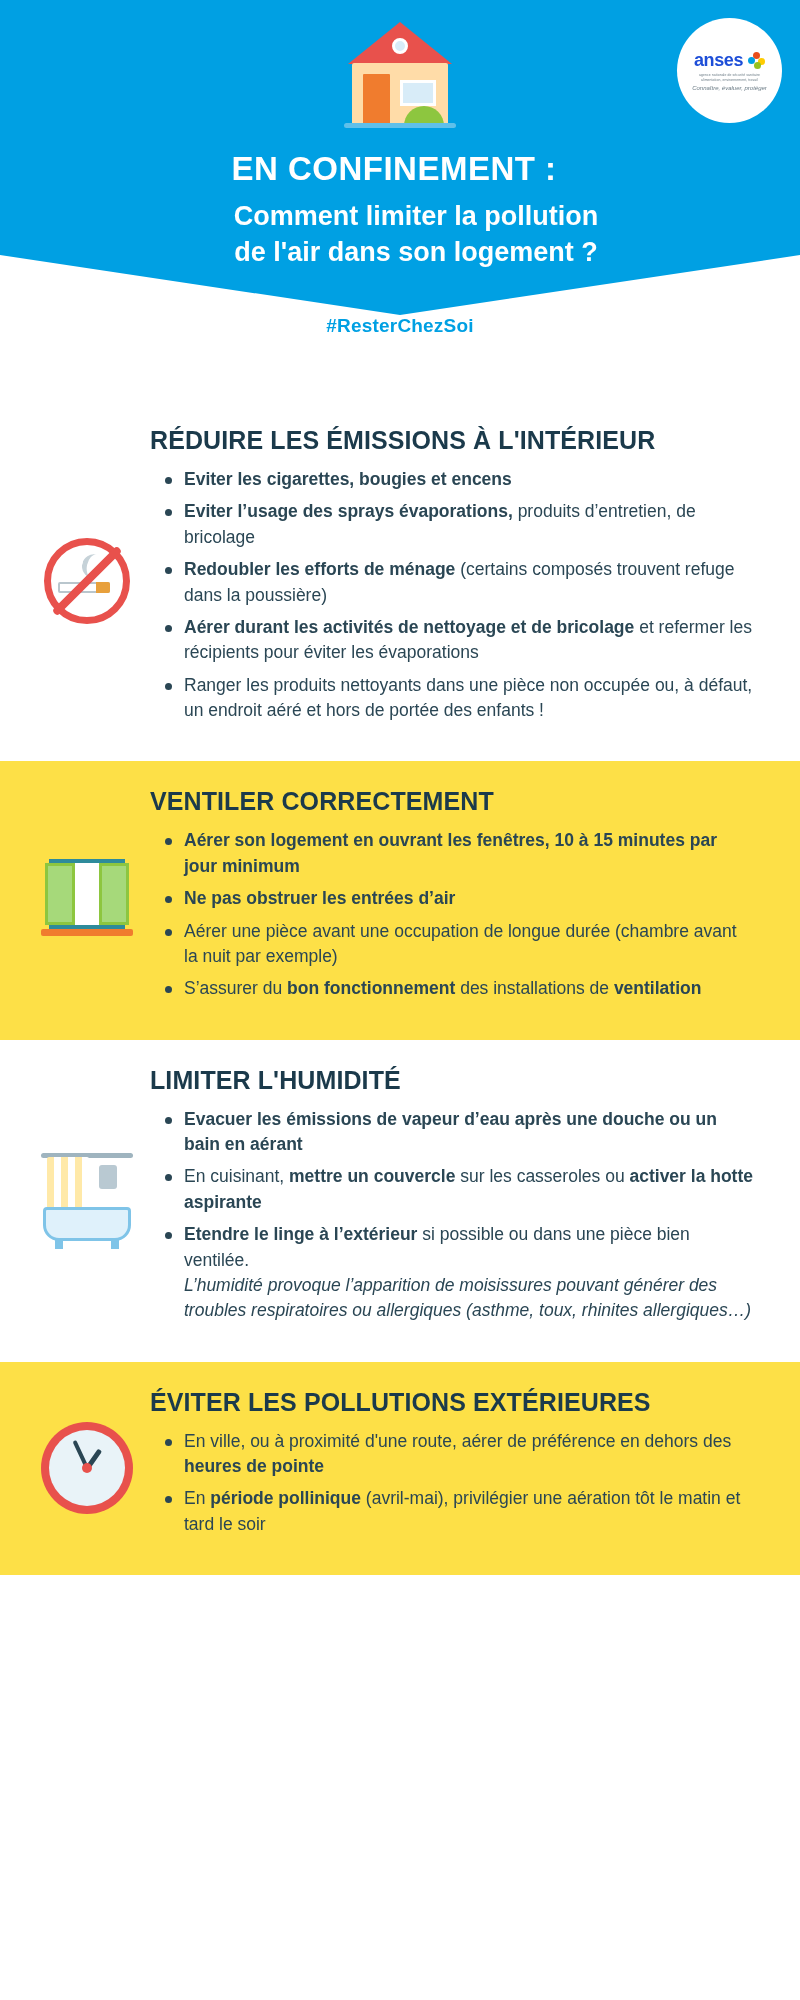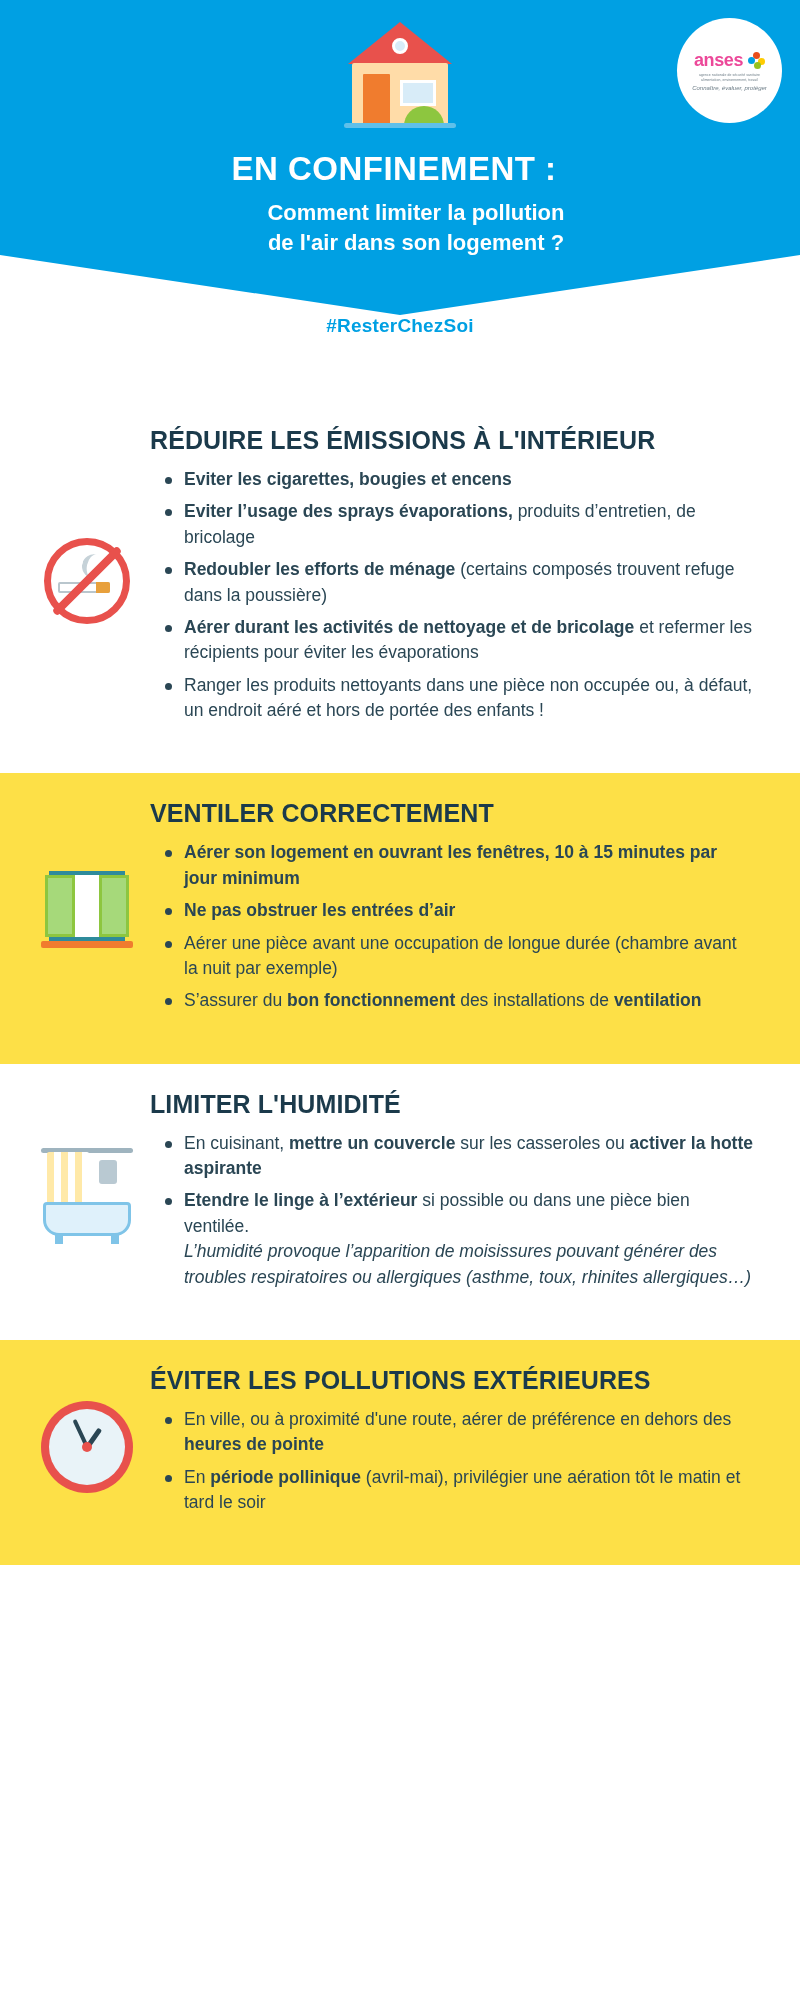--- a/index.html
+++ b/index.html
@@ -54,21 +54,21 @@
     z-index: 5;
   }
   .logo-row {
     display: flex;
     align-items: center;
     gap: 5px;
   }
   .logo-word {
     font-size: 18px;
     font-weight: bold;
-    color: #ec4899;
+    color: #1d4ed8;
     letter-spacing: -0.4px;
   }
   .logo-mark {
     width: 17px;
     height: 17px;
     position: relative;
   }
   .logo-mark i {
     position: absolute;
     width: 7px;
@@ -181,21 +181,21 @@
     color: #ffffff;
     z-index: 4;
   }
   .title-main {
     font-size: 33px;
     font-weight: bold;
     letter-spacing: 0.5px;
     margin: 0 0 10px 0;
   }
   .title-sub {
-    font-size: 22px;
+    font-size: 27px;
     font-weight: bold;
     line-height: 1.35;
     margin: 0;
     padding-left: 44px;
   }
   .hashtag {
     position: absolute;
     left: 0;
     top: 315px;
     width: 800px;
@@ -204,21 +204,21 @@
     font-size: 19px;
     font-weight: bold;
     letter-spacing: 0.2px;
   }
 
   
   .section {
     position: relative;
     width: 800px;
     box-sizing: border-box;
-    padding: 26px 34px 38px 24px;
+    padding: 26px 34px 26px 24px;
     display: flex;
     align-items: flex-start;
   }
   .section.white { background: #ffffff; }
   .section.blue  { background: #fde047; }
 
   .sec-icon {
     width: 126px;
     min-width: 126px;
     display: flex;
@@ -535,20 +535,21 @@
         <div class="curtain"></div>
         <div class="shower"></div>
         <div class="tub"></div>
         <div class="foot l"></div>
         <div class="foot r"></div>
       </div>
     </div>
     <div class="sec-body">
       <h2 class="sec-title">LIMITER L'HUMIDITÉ</h2>
       <ul class="sec-list">
+        <li><b>Evacuer les émissions de vapeur d’eau après une douche ou un bain en aérant</b></li>
         <li><span>En cuisinant, </span><b>mettre un couvercle</b><span> sur les casseroles ou </span><b>activer la hotte aspirante</b></li>
         <li><b>Etendre le linge à l’extérieur</b><span> si possible ou dans une pièce bien ventilée.</span><br><span class="ital">L’humidité provoque l’apparition de moisissures pouvant générer des troubles respiratoires ou allergiques (asthme, toux, rhinites allergiques…)</span></li>
       </ul>
     </div>
   </div>
 
   <div class="section blue">
     <div class="sec-icon">
       <div class="icon-clock">
         <div class="ring"></div>

